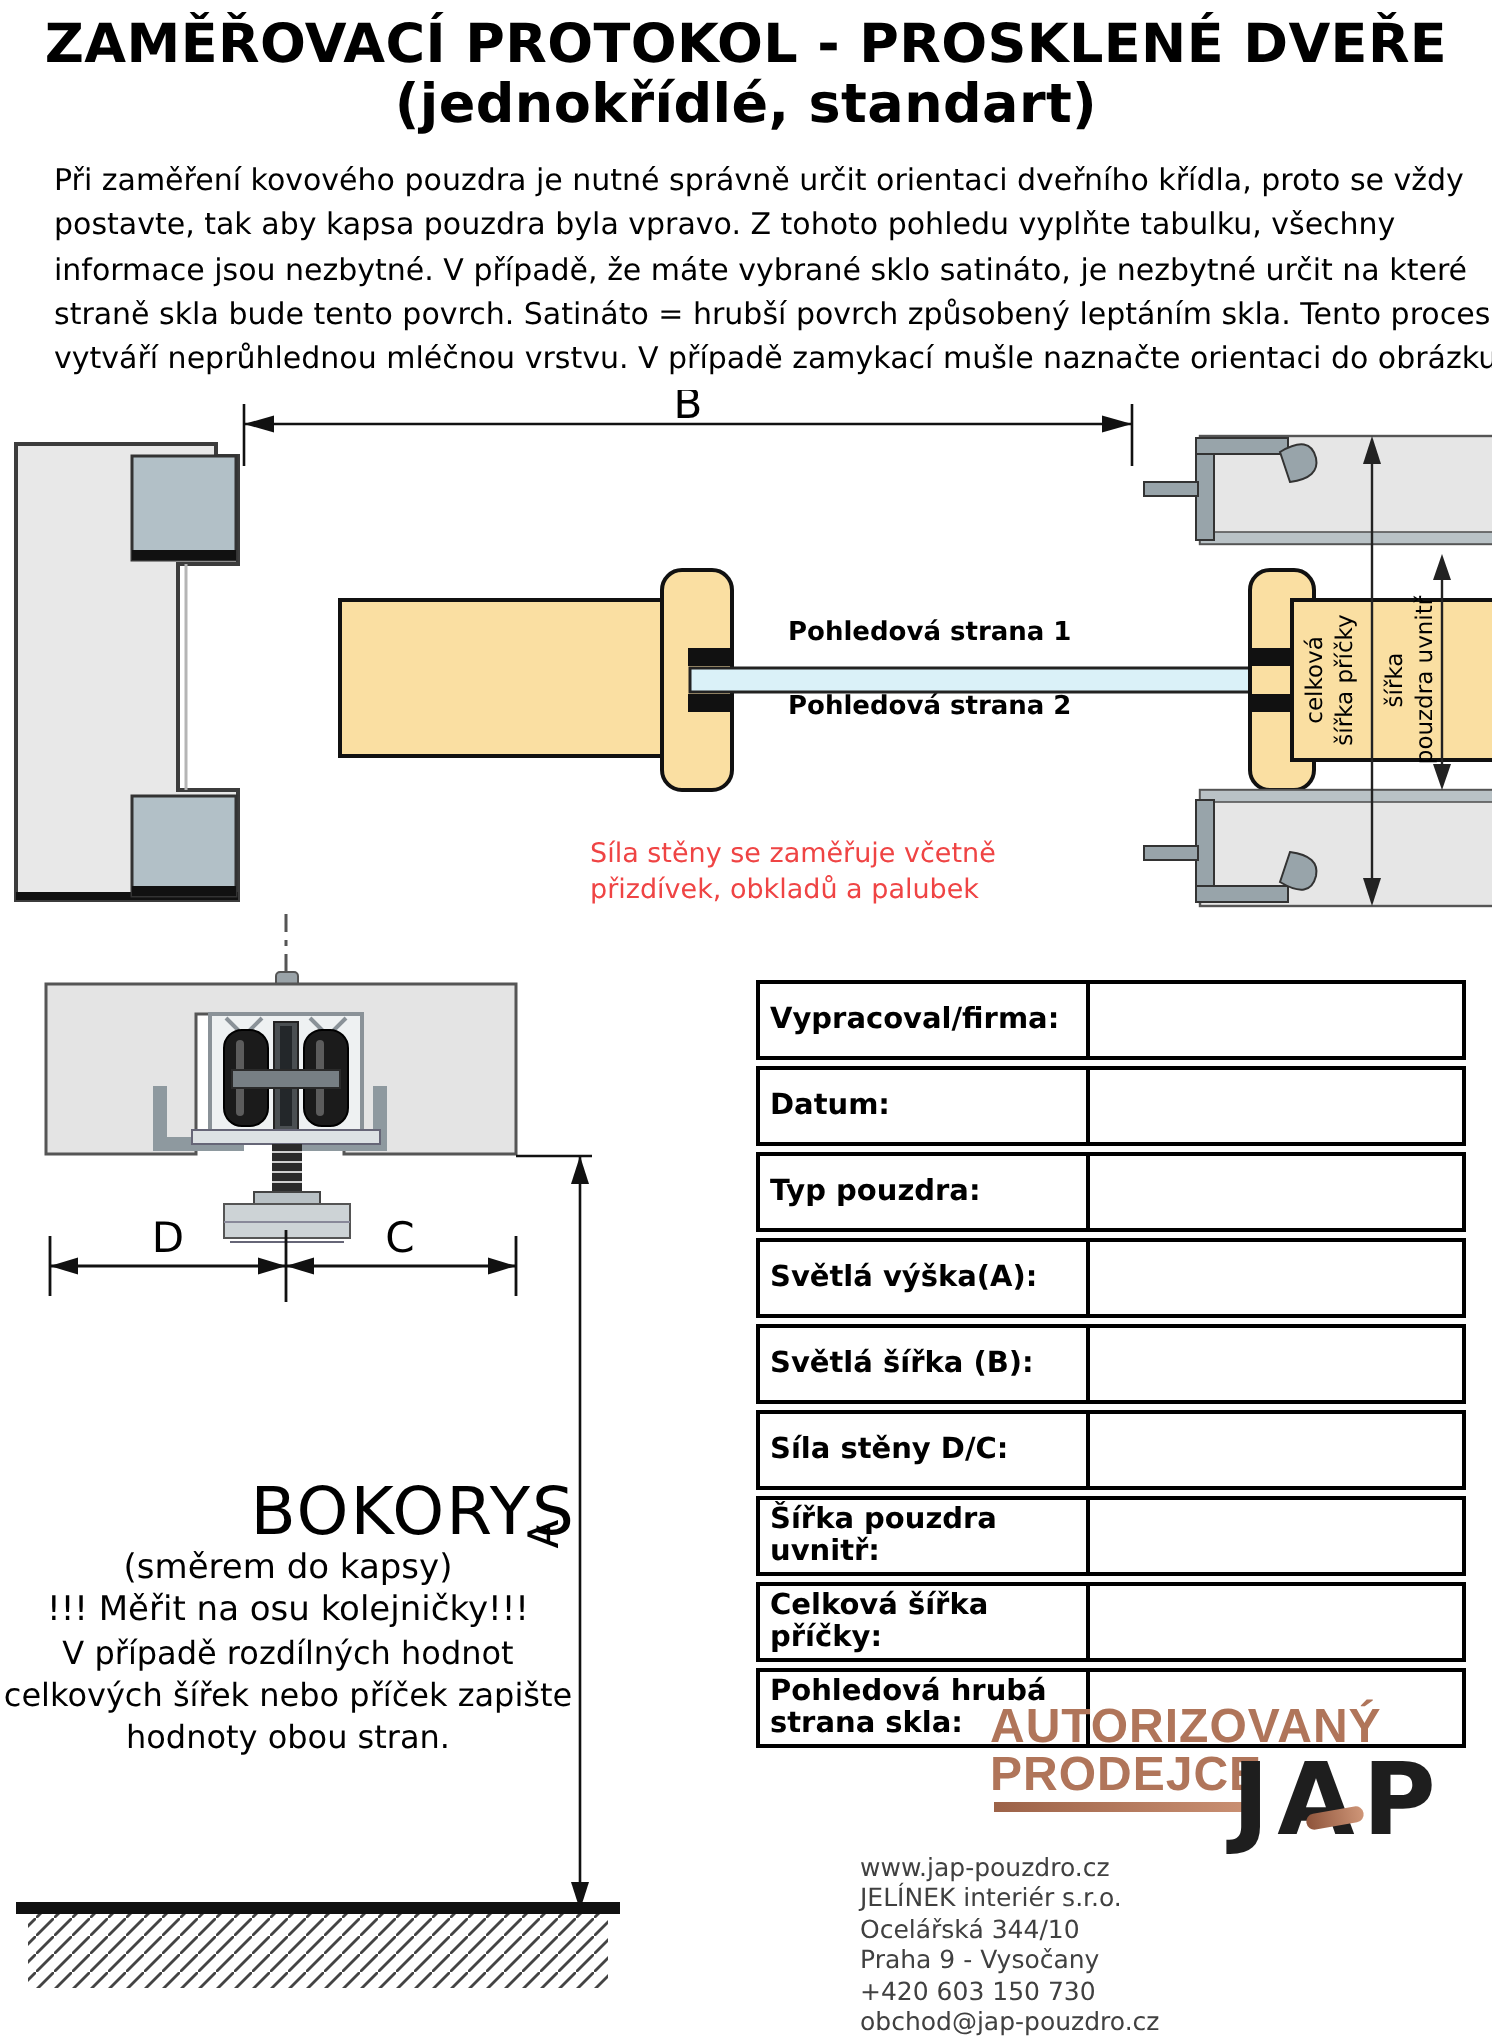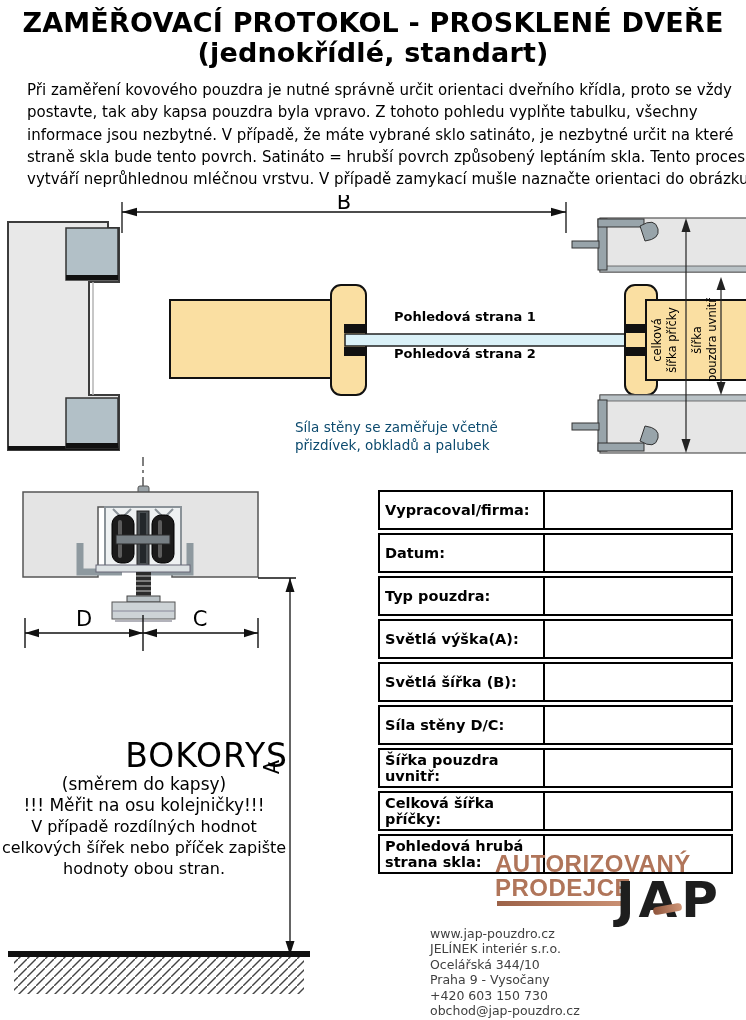--- a/index.html
+++ b/index.html
@@ -3,21 +3,21 @@
 <meta charset="utf-8">
 <style>
   html,body{margin:0;padding:0;background:#888;}
   .page{position:relative;width:746px;height:1020px;background:#fff;margin:0 auto;
         font-family:"DejaVu Sans",sans-serif;color:#000;overflow:hidden;}
   .abs{position:absolute;}
   .title{left:0;top:8px;width:746px;text-align:center;font-weight:bold;
          font-size:27px;line-height:30px;letter-spacing:0.2px;}
   .intro{left:7px;top:79px;width:737px;font-size:15px;line-height:22.3px;margin-left:20px;}
   .pohledova{font-weight:bold;font-size:13px;color:#000;}
-  .rednote{left:295px;top:419px;font-size:13.5px;line-height:17.5px;color:#0c4a6e;
+  .rednote{left:295px;top:419px;font-size:13.5px;line-height:17.5px;color:#ef4444;
            white-space:pre-line;}
   .bok-block{left:0;top:738px;width:288px;text-align:center;}
   .bok-head{font-size:33px;line-height:36px;letter-spacing:1px;text-align:right;}
   .bok-sub{font-size:17px;line-height:21px;}
   .bok-note{font-size:16px;line-height:21px;white-space:pre-line;}
   
   .formtbl{left:378px;top:490px;width:355px;}
   .frow{display:flex;border:2px solid #000;height:36px;margin-bottom:3px;background:#fff;}
   .fcell-label{width:153px;border-right:2px solid #000;display:flex;align-items:center;
                padding:1px 5px;font-weight:bold;font-size:14.5px;line-height:16px;}

